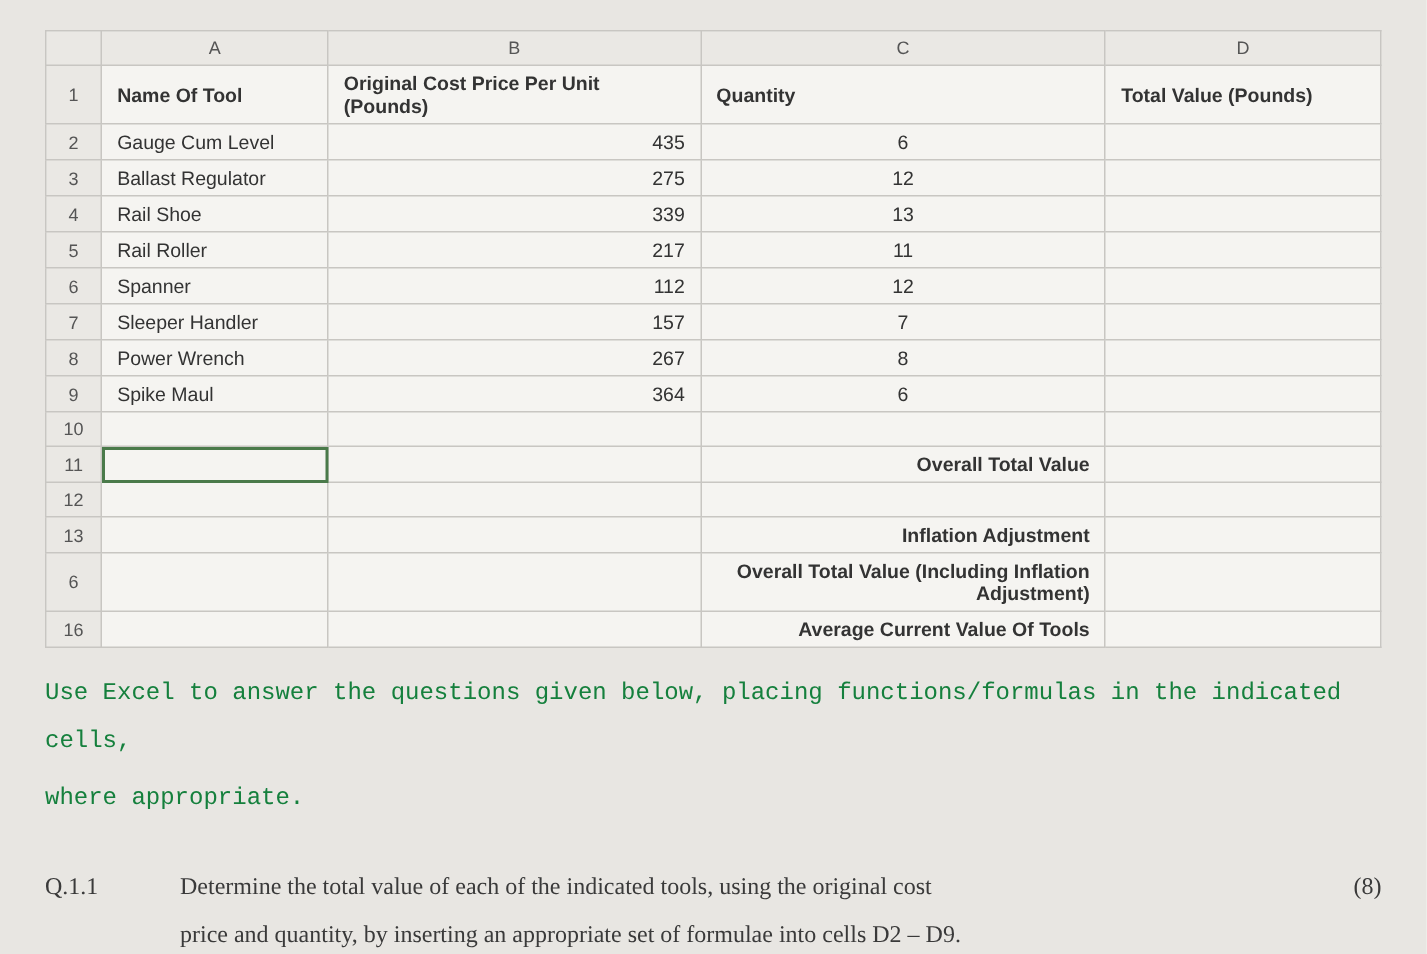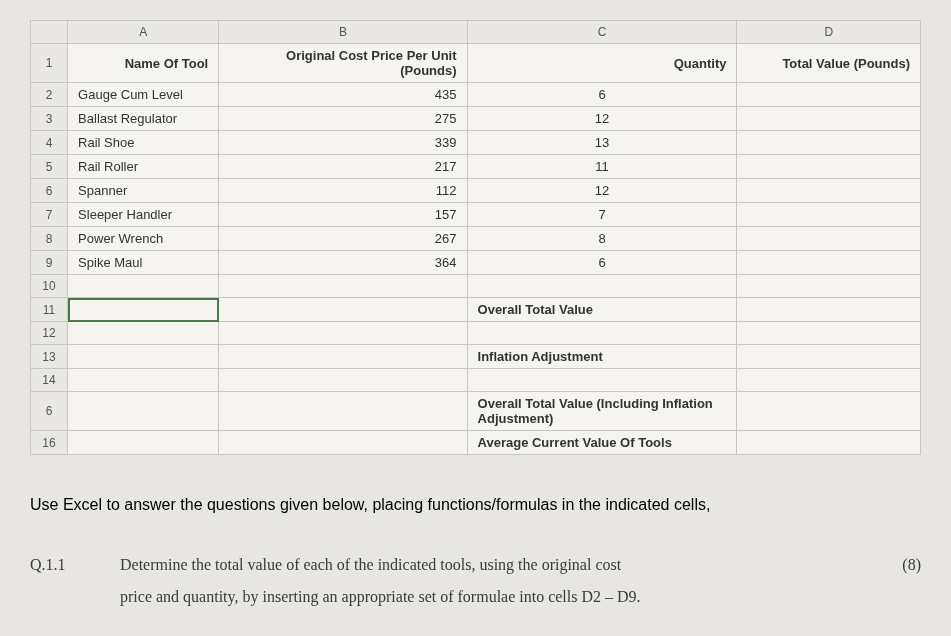--- a/index.html
+++ b/index.html
@@ -39,30 +39,30 @@
       font-size: 12px;
     }
     .spreadsheet .corner {
       background: #eae8e4;
       width: 28px;
     }
     .col-a { width: 140px; text-align: left; }
     .col-b { width: 230px; text-align: right; }
     .col-c { width: 250px; text-align: center; }
     .col-d { width: 170px; text-align: center; }
-    .header-row td { font-weight: bold; text-align: right; }
-    .label-right { text-align: left; font-weight: bold; padding-right: 12px; }
+    .header-row td { font-weight: bold; text-align: left; }
+    .label-right { text-align: right; font-weight: bold; padding-right: 12px; }
     .selected { outline: 2px solid #4a7a4a; outline-offset: -2px; }
 
     .instructions {
-      margin-top: 34px;
+      margin-top: 14px;
       font-size: 16px;
       line-height: 2.0;
-      color: #000000;
-      font-family: Liberation Sans, sans-serif;
+      color: #15803d;
+      font-family: Liberation Mono, monospace;
     }
     .instructions p { margin-bottom: 6px; }
 
     .question {
       margin-top: 28px;
       font-size: 16px;
       line-height: 2.0;
       color: #3a3a3a;
       font-family: Georgia, 'Times New Roman', serif;
       display: flex;
@@ -170,45 +170,39 @@
     <td class="col-d"></td>
   </tr>
   <tr>
     <th class="row-header">13</th>
     <td class="col-a"></td>
     <td class="col-b"></td>
     <td class="col-c label-right">Inflation Adjustment</td>
     <td class="col-d"></td>
   </tr>
   <tr>
-    <th class="row-header">14</th>
-    <td class="col-a"></td>
-    <td class="col-b"></td>
-    <td class="col-c"></td>
-    <td class="col-d"></td>
-  </tr>
-  <tr>
     <th class="row-header">6</th>
     <td class="col-a"></td>
     <td class="col-b"></td>
     <td class="col-c label-right">Overall Total Value (Including Inflation Adjustment)</td>
     <td class="col-d"></td>
   </tr>
   <tr>
     <th class="row-header">16</th>
     <td class="col-a"></td>
     <td class="col-b"></td>
     <td class="col-c label-right">Average Current Value Of Tools</td>
     <td class="col-d"></td>
   </tr>
 </tbody>
   </table>
 
 <div class="instructions">
   <p>Use Excel to answer the questions given below, placing functions/formulas in the indicated cells,</p>
+  <p>where appropriate.</p>
 </div>
 
 <div class="question">
   <div class="qnum">Q.1.1</div>
   <div class="qbody">
     <span>Determine the total value of each of the indicated tools, using the original cost</span><br>
     <span>price and quantity, by inserting an appropriate set of formulae into cells D2 – D9.</span>
   </div>
   <div class="qmark">(8)</div>
 </div>

